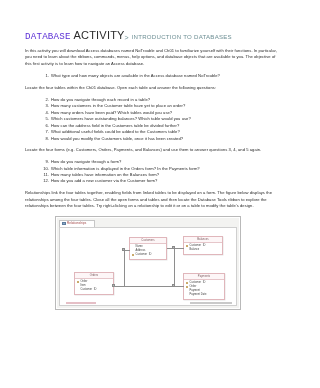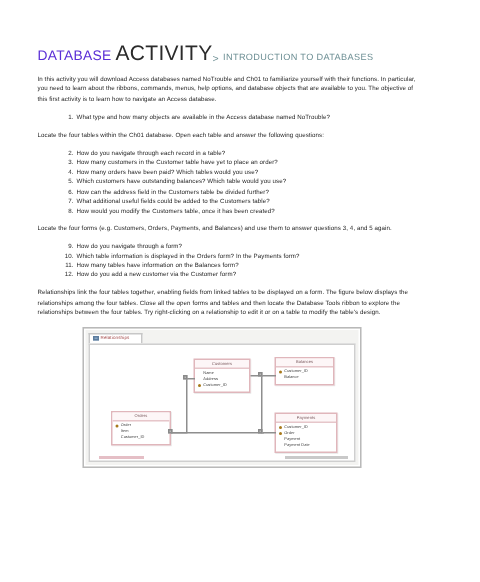--- a/index.html
+++ b/index.html
@@ -36,24 +36,25 @@
     font-size: 9.2px;
     line-height: 11px;
     letter-spacing: 0.2px;
     margin: 0 0 6px 0;
     white-space: nowrap;
     font-weight: normal;
   }
   .title-database {
     color: #5b2fd6;
     font-size: 9.2px;
+    font-family: Liberation Mono, monospace;
   }
   .title-activity {
     color: #2b2b2b;
-    font-size: 14px;
+    font-size: 11px;
     text-align: right;
   }
   .title-chevron {
     color: #6d8f94;
     font-size: 7px;
     position: relative;
     top: 0.5px;
   }
   .title-sub {
     color: #6d8f94;

